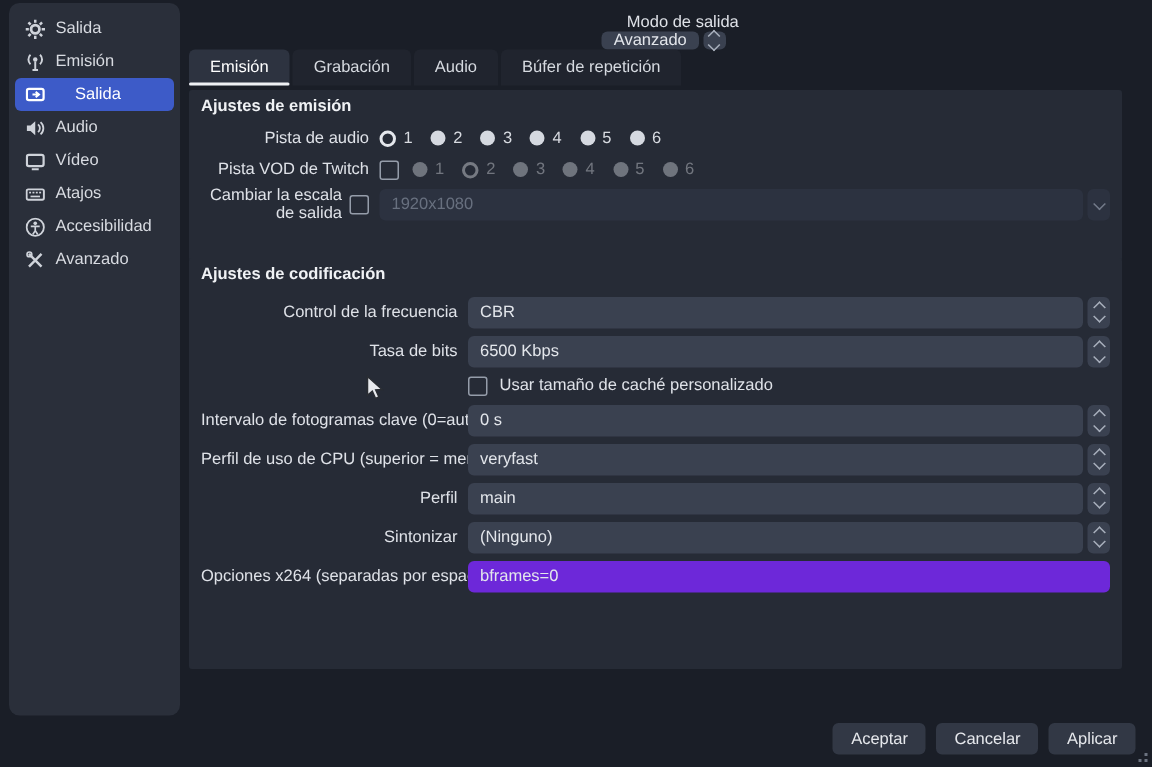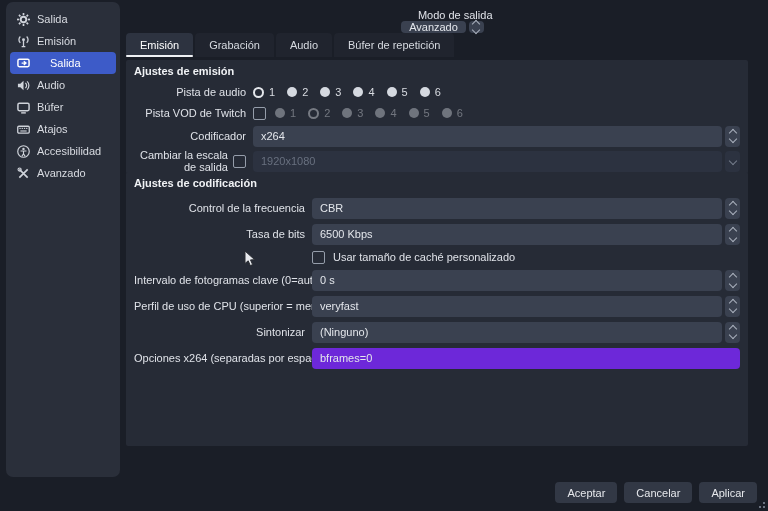--- a/index.html
+++ b/index.html
@@ -116,21 +116,21 @@
         <path d="M1 5 h2.6 L7 2 v10 L3.6 9 H1 z" fill="#cfd3da"></path>
         <path d="M9 4.2 A3.6 3.6 0 0 1 9 9.8 M10.8 2.6 A5.8 5.8 0 0 1 10.8 11.4" fill="none" stroke="#cfd3da" stroke-width="1.3"></path>
       </svg>
       <span>Audio</span>
     </div>
     <div class="side-item">
       <svg width="13" height="13" viewBox="0 0 14 14">
         <rect x="1" y="2.5" width="12" height="8" rx="1.5" fill="none" stroke="#cfd3da" stroke-width="1.6"></rect>
         <path d="M4.5 12.8 h5" stroke="#cfd3da" stroke-width="1.5"></path>
       </svg>
-      <span>Búfer</span>
+      <span>Vídeo</span>
     </div>
     <div class="side-item">
       <svg width="13" height="13" viewBox="0 0 14 14">
         <rect x="0.8" y="3.5" width="12.4" height="7.4" rx="1.2" fill="none" stroke="#cfd3da" stroke-width="1.4"></rect>
         <g fill="#cfd3da">
           <rect x="2.6" y="5.2" width="1.4" height="1.2"></rect>
             <rect x="5" y="5.2" width="1.4" height="1.2"></rect>
           <rect x="7.4" y="5.2" width="1.4" height="1.2"></rect>
             <rect x="9.8" y="5.2" width="1.4" height="1.2"></rect>
           <rect x="3.6" y="8" width="6.8" height="1.2"></rect>
@@ -240,32 +240,20 @@
               <span class="num">5</span>
             </span>
           <span class="radio-opt">
               <span class="r r-off"></span>
               <span class="num">6</span>
             </span>
         </span>
       </div>
     </div>
 
-    <div class="row h20">
-      <span class="lbl">Codificador</span>
-      <div class="ctrl">
-        <div class="combo">
-          <div class="field">x264</div>
-          <div class="arrows">
-            <span class="chev up"></span>
-            <span class="chev down"></span>
-          </div>
-        </div>
-      </div>
-    </div>
 
     <div class="row h20">
       <span class="lbl">
         <span>Cambiar la escala de salida</span>
         <span class="cb"></span>
       </span>
       <div class="ctrl">
         <div class="combo disabled">
           <div class="field">1920x1080</div>
           <div class="arrows">
@@ -332,20 +320,32 @@
         <div class="combo">
           <div class="field">veryfast</div>
           <div class="arrows">
             <span class="chev up"></span>
             <span class="chev down"></span>
           </div>
         </div>
       </div>
     </div>
 
+    <div class="row">
+      <span class="lbl">Perfil</span>
+      <div class="ctrl">
+        <div class="combo">
+          <div class="field">main</div>
+          <div class="arrows">
+            <span class="chev up"></span>
+            <span class="chev down"></span>
+          </div>
+        </div>
+      </div>
+    </div>
 
     <div class="row">
       <span class="lbl">Sintonizar</span>
       <div class="ctrl">
         <div class="combo">
           <div class="field">(Ninguno)</div>
           <div class="arrows">
             <span class="chev up"></span>
             <span class="chev down"></span>
           </div>

